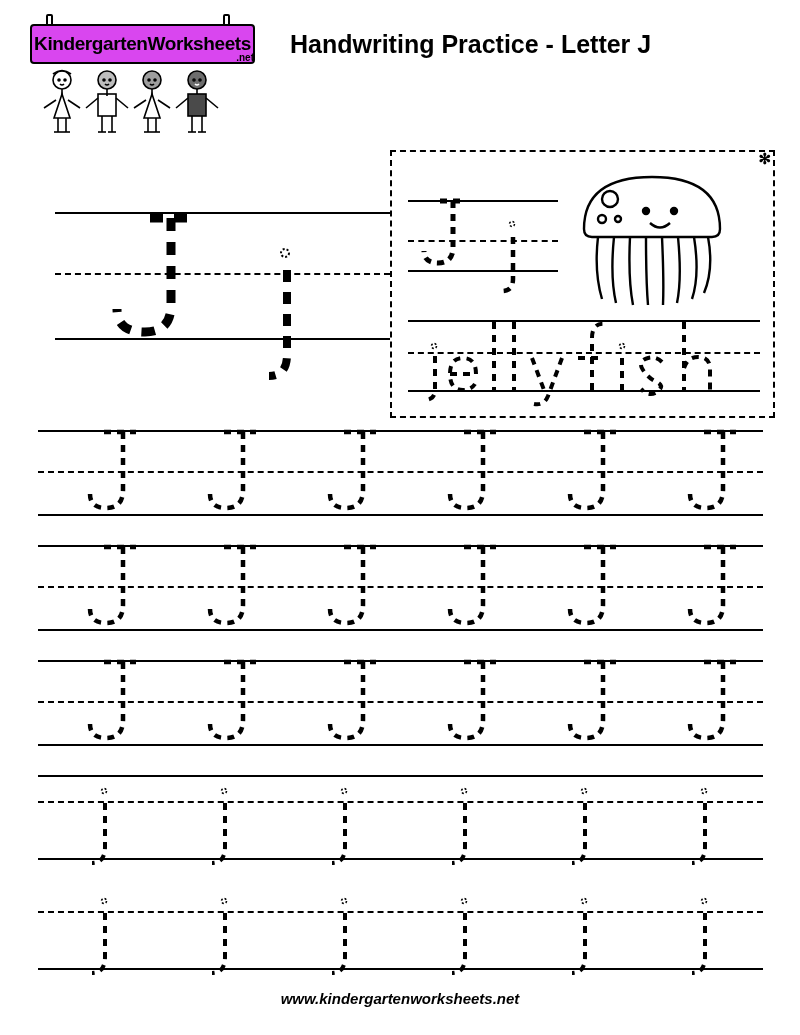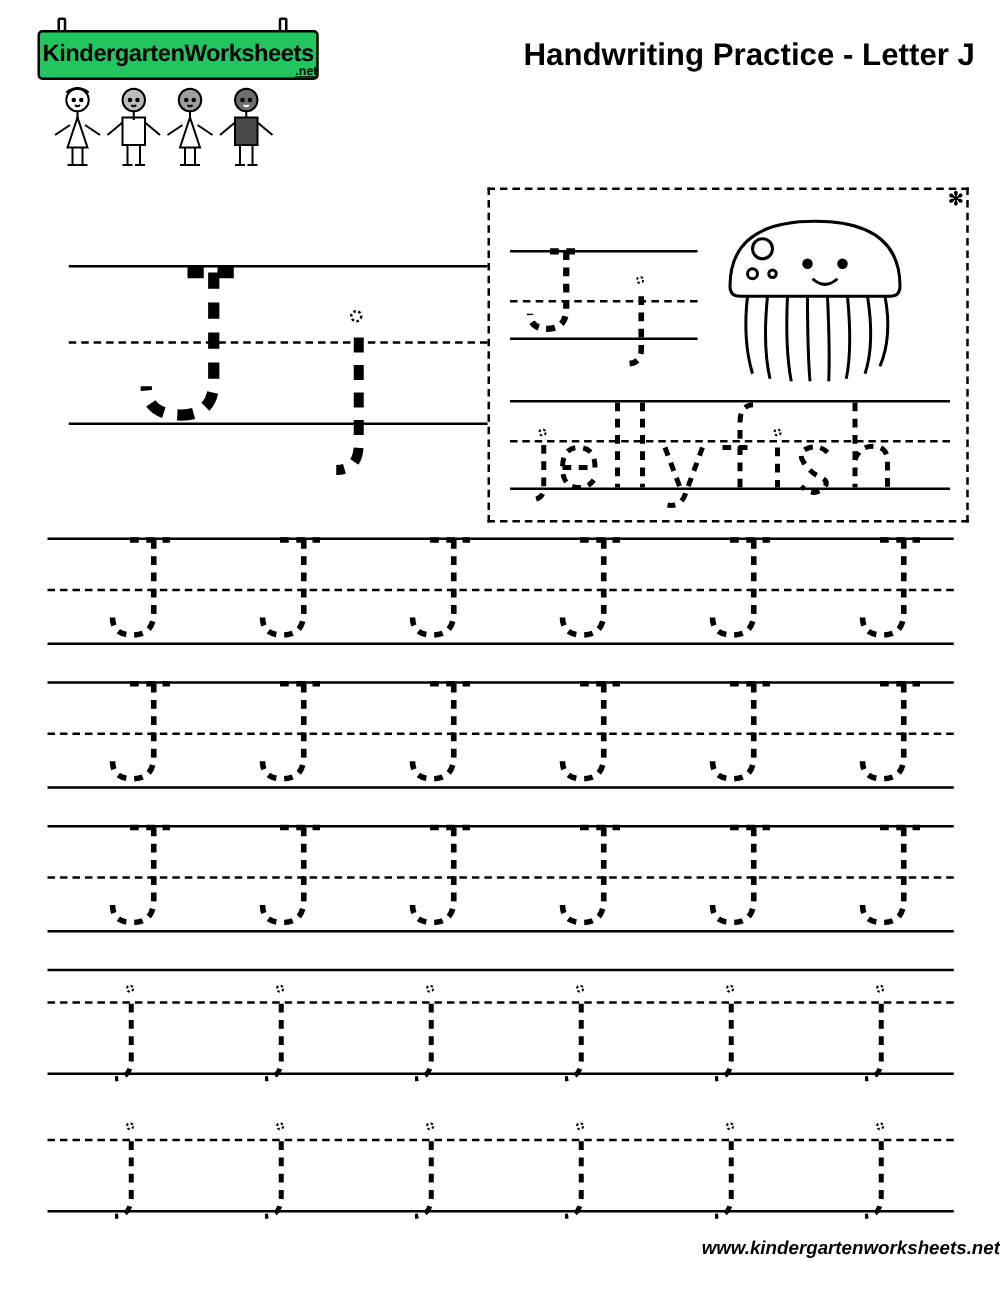--- a/index.html
+++ b/index.html
@@ -32,21 +32,21 @@
     height: 135px;
   }
   .logo-sign {
     position: absolute;
     left: 12px;
     top: 16px;
     width: 225px;
     height: 40px;
     border: 2px solid #000;
     border-radius: 4px;
-    background: #22c55e;
+    background: #d946ef;
     box-sizing: border-box;
     display: flex;
     align-items: center;
     justify-content: center;
   }
   .logo-title {
     font-family: "Liberation Sans", sans-serif;
     font-weight: bold;
     font-size: 19px;
     letter-spacing: -0.4px;
@@ -71,21 +71,21 @@
     border-radius: 2px;
   }
   .sign-post-l { left: 28px; }
   .sign-post-r { left: 205px; }
 
   .page-title {
     position: absolute;
     left: 290px;
     top: 30px;
     width: 490px;
-    text-align: right;
+    text-align: left;
     font-size: 25px;
     font-weight: bold;
   }
 
   .name-row {
     position: absolute;
     left: 340px;
     top: 105px;
     width: 420px;
     display: flex;
@@ -140,21 +140,21 @@
     width: 185px;
     height: 150px;
   }
 
   
   .footer {
     position: absolute;
     left: 0;
     top: 990px;
     width: 800px;
-    text-align: right;
+    text-align: center;
     font-size: 15px;
     font-weight: bold;
     font-style: italic;
   }
 
   svg { display: block; }
 </style>
 </head>
 <body>
 

